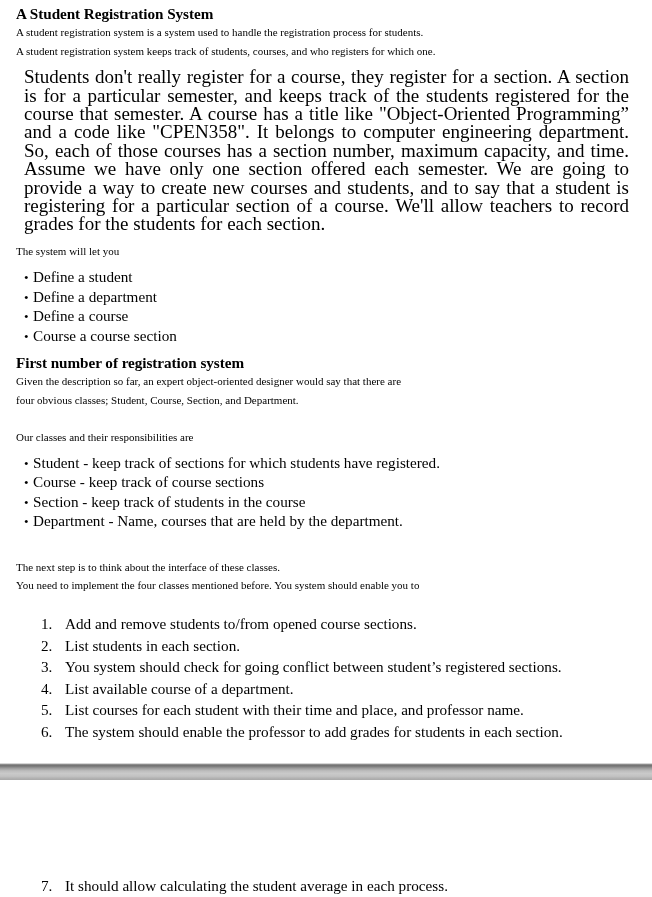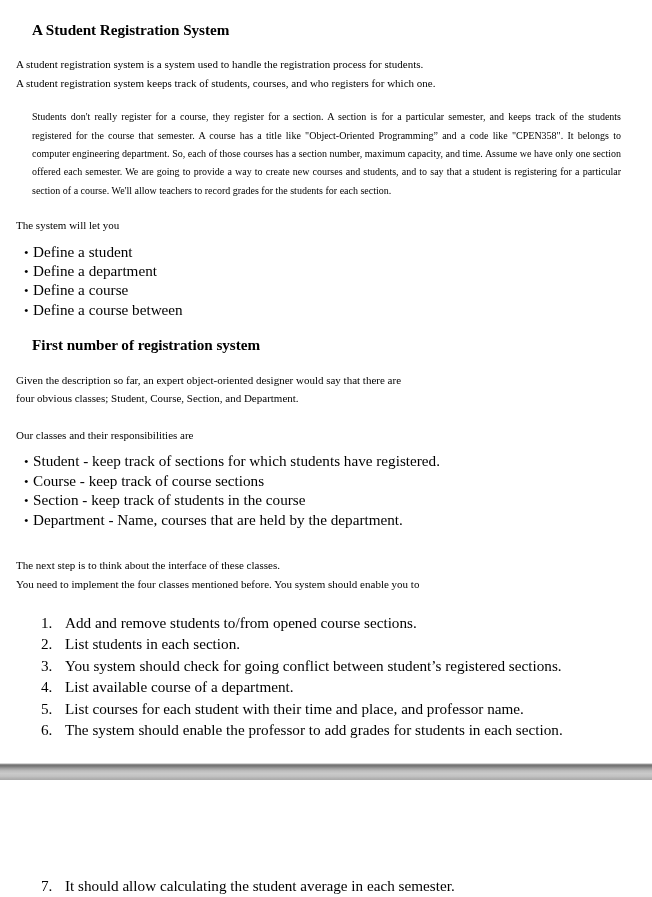--- a/index.html
+++ b/index.html
@@ -28,28 +28,28 @@
   .page-one {
     padding: 5px 15px 0 16px;
     box-sizing: border-box;
     width: 652px;
   }
 
   .heading {
     font-weight: bold;
     font-size: 15.2px;
     line-height: 18.4px;
-    margin: 16px;
+    margin: 0;
     letter-spacing: -0.05px;
   }
 
   .para {
-    font-size: 10px;
-    line-height: 18.4px;
-    margin: 16px;
+    font-size: 19px;
+    line-height: 18.4px;
+    margin: 8px;
     text-align: justify;
     text-justify: inter-word;
     hyphens: none;
   }
 
   .line {
     font-size: 11px;
     line-height: 18.4px;
     margin: 0;
     white-space: nowrap;
@@ -148,21 +148,21 @@
     <li>
       <span class="bullet-glyph">•</span><span>Define a student</span>
     </li>
     <li>
       <span class="bullet-glyph">•</span><span>Define a department</span>
     </li>
     <li>
       <span class="bullet-glyph">•</span><span>Define a course</span>
     </li>
     <li>
-      <span class="bullet-glyph">•</span><span>Define a course between</span>
+      <span class="bullet-glyph">•</span><span>Course a course section</span>
     </li>
   </ul>
 
   <h2 class="heading">First number of registration system</h2>
 
   <p class="line">Given the description so far, an expert object-oriented designer would say that there are</p>
   <p class="line">four obvious classes; Student, Course, Section, and Department.</p>
 
   <div class="blank-line">&nbsp;</div>
 
@@ -211,16 +211,16 @@
     </li>
   </ol>
 
 </div>
 
 <div class="page-break" style="top:763px;"></div>
 
 <div class="page-two" style="top:875px;">
   <ol class="numbered">
     <li>
-      <span class="num">7.</span><span>It should allow calculating the student average in each semester.</span>
+      <span class="num">7.</span><span>It should allow calculating the student average in each process.</span>
     </li>
   </ol>
 </div>
 
 </body></html>

